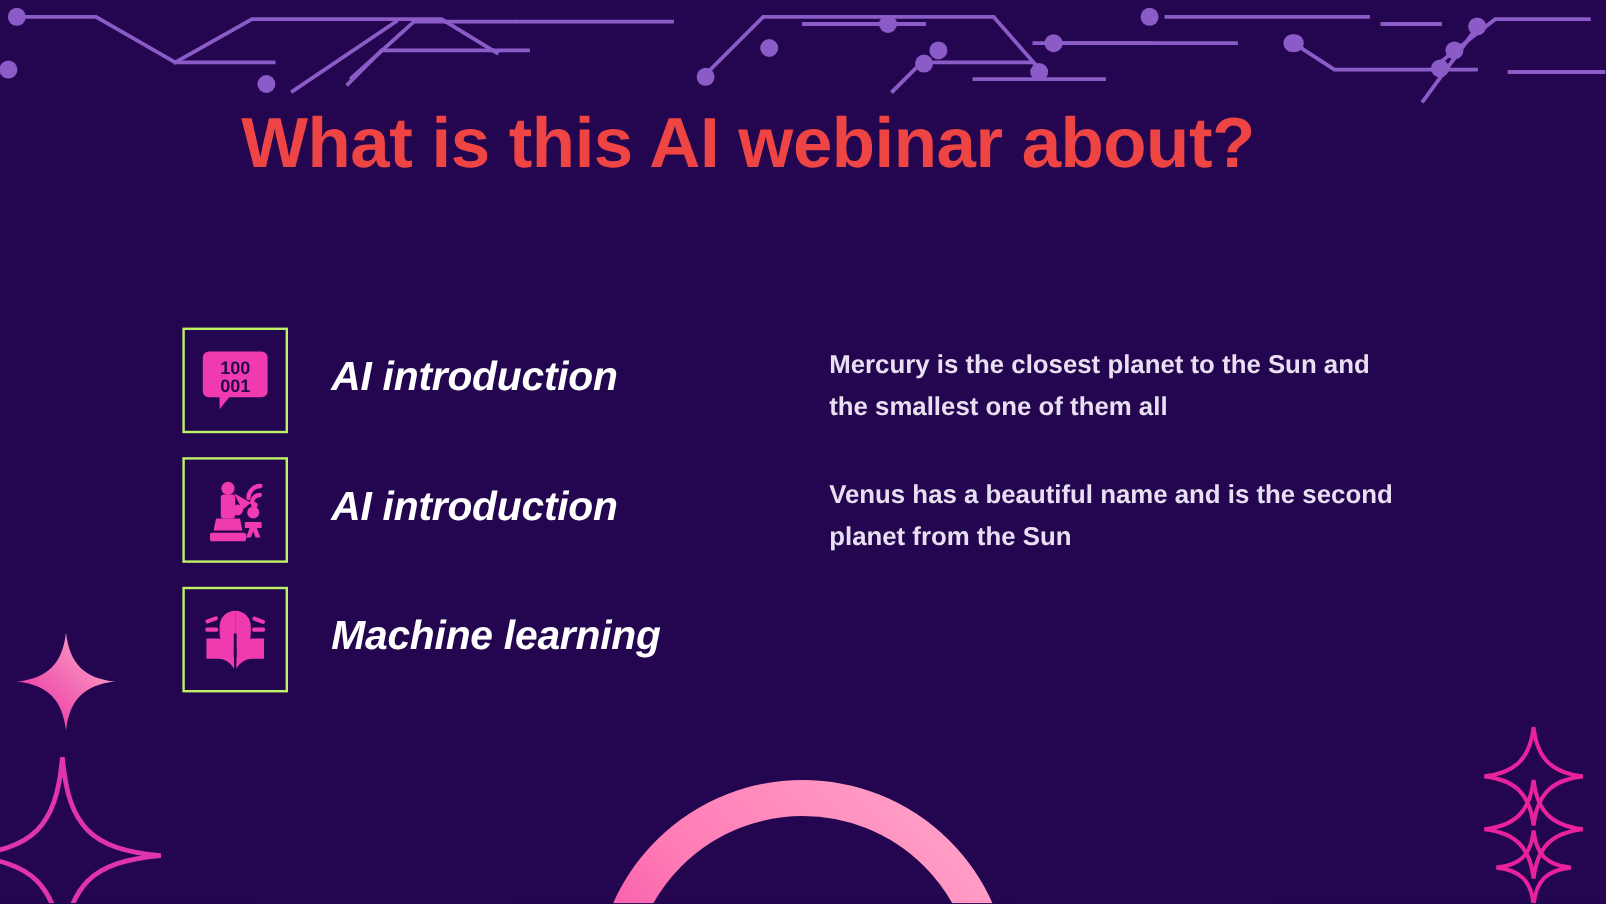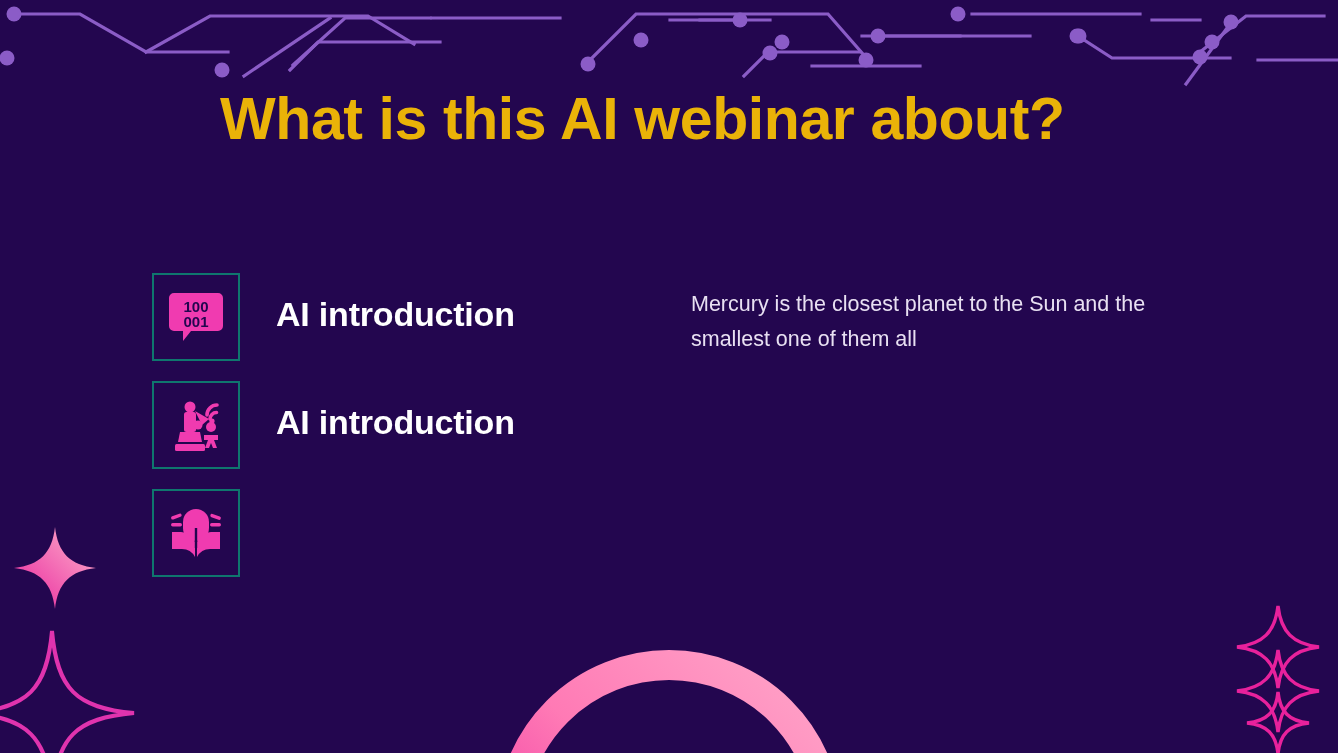--- a/index.html
+++ b/index.html
@@ -19,70 +19,71 @@
   
   .deco { position:absolute; pointer-events:none; }
   #circuit-top { top:0; left:0; width:1338px; height:95px; }
   #arc-bottom  { bottom:0; left:50%; transform:translateX(-50%); width:420px; height:120px; }
   #stars-left  { left:0; bottom:0; width:185px; height:240px; }
   #stars-right { right:0; bottom:0; width:120px; height:165px; }
 
   
   .title {
     position:absolute;
-    left:220px; top:89px;
+    left:201px; top:89px;
     width:1000px;
     font-size:59px;
     line-height:1.04;
     font-weight:700;
     letter-spacing:-0.4px;
-    color:#eab308;
+    color:#ef4444;
     white-space:nowrap;
   }
 
   
   .rows {
     position:absolute;
     left:152px; top:273px;
     width:1060px;
   }
   .row {
     display:flex;
     align-items:flex-start;
     height:108px;
   }
   .icon-box {
     flex:0 0 auto;
     width:88px; height:88px;
-    border:2px solid #0f766e;
+    border:2px solid #bef264;
     display:flex;
     align-items:center;
     justify-content:center;
     background:transparent;
   }
   .icon-box svg { display:block; }
 
   .row-heading {
     flex:0 0 auto;
     width:415px;
     margin-left:36px;
     font-size:34px;
     font-weight:700;
     color:#ffffff;
     letter-spacing:-0.2px;
     line-height:1;
     padding-top:24px;
     white-space:nowrap;
+    font-style:italic;
   }
   .row-body {
     flex:1 1 auto;
     font-size:21.5px;
     line-height:1.62;
     color:#e8e0f2;
-    font-weight:400;
+    font-weight:700;
     padding-top:14px;
     max-width:480px;
   }
 </style>
 </head>
 <body>
 
 <div class="slide">
 
   <svg class="deco" id="circuit-top" viewBox="0 0 1338 95" xmlns="http://www.w3.org/2000/svg">
@@ -160,20 +161,21 @@
             <path d="M42 21 a10 10 0 0 1 10 -10" fill="none" stroke="#f03bb0" stroke-width="3.6" stroke-linecap="round"></path>
             <path d="M45 25 a6.5 6.5 0 0 1 6.5 -6.5" fill="none" stroke="#f03bb0" stroke-width="3.6" stroke-linecap="round"></path>
             <circle cx="47" cy="27" r="2.6"></circle>
 
             <circle cx="46" cy="33" r="5"></circle>
             <path d="M39 41 h14 v5 h-4 l3 8 h-4 l-2 -5 l-2 5 h-4 l3 -8 h-4 z"></path>
           </g>
         </svg>
       </div>
       <div class="row-heading">AI introduction</div>
+      <div class="row-body">Venus has a beautiful name and is the second planet from the Sun</div>
     </div>
 
     <div class="row">
       <div class="icon-box">
         <svg width="62" height="62" viewBox="0 0 62 62" xmlns="http://www.w3.org/2000/svg">
           <g fill="#f03bb0">
 
             <rect x="6" y="13" width="11" height="3.4" rx="1.7" transform="rotate(-20 11 15)"></rect>
             <rect x="6" y="21" width="11" height="3.4" rx="1.7"></rect>
             <rect x="45" y="13" width="11" height="3.4" rx="1.7" transform="rotate(20 50 15)"></rect>
@@ -181,20 +183,21 @@
 
             <path d="M31 7 a13 13 0 0 1 13 13 v6 a13 13 0 0 1 -13 13 z"></path>
             <path d="M31 7 a13 13 0 0 0 -13 13 v6 a13 13 0 0 0 13 13 z"></path>
 
             <path d="M7 30 h9 a15 15 0 0 1 14 10 v15 a15 15 0 0 0 -14 -8 H7 z"></path>
             <path d="M55 30 h-9 a15 15 0 0 0 -14 10 v15 a15 15 0 0 1 14 -8 h9 z"></path>
           </g>
           <path d="M31 26 v20" stroke="#23064f" stroke-width="2.4" fill="none"></path>
         </svg>
       </div>
+      <div class="row-heading">Machine learning</div>
     </div>
 
   </div>
 
   <svg class="deco" id="arc-bottom" viewBox="0 0 420 120" xmlns="http://www.w3.org/2000/svg">
     <defs>
       <linearGradient id="arcGrad" x1="0" y1="1" x2="1" y2="0">
         <stop offset="0%" stop-color="#e8219c"></stop>
         <stop offset="50%" stop-color="#ff7ab5"></stop>
         <stop offset="100%" stop-color="#ffa6c9"></stop>

